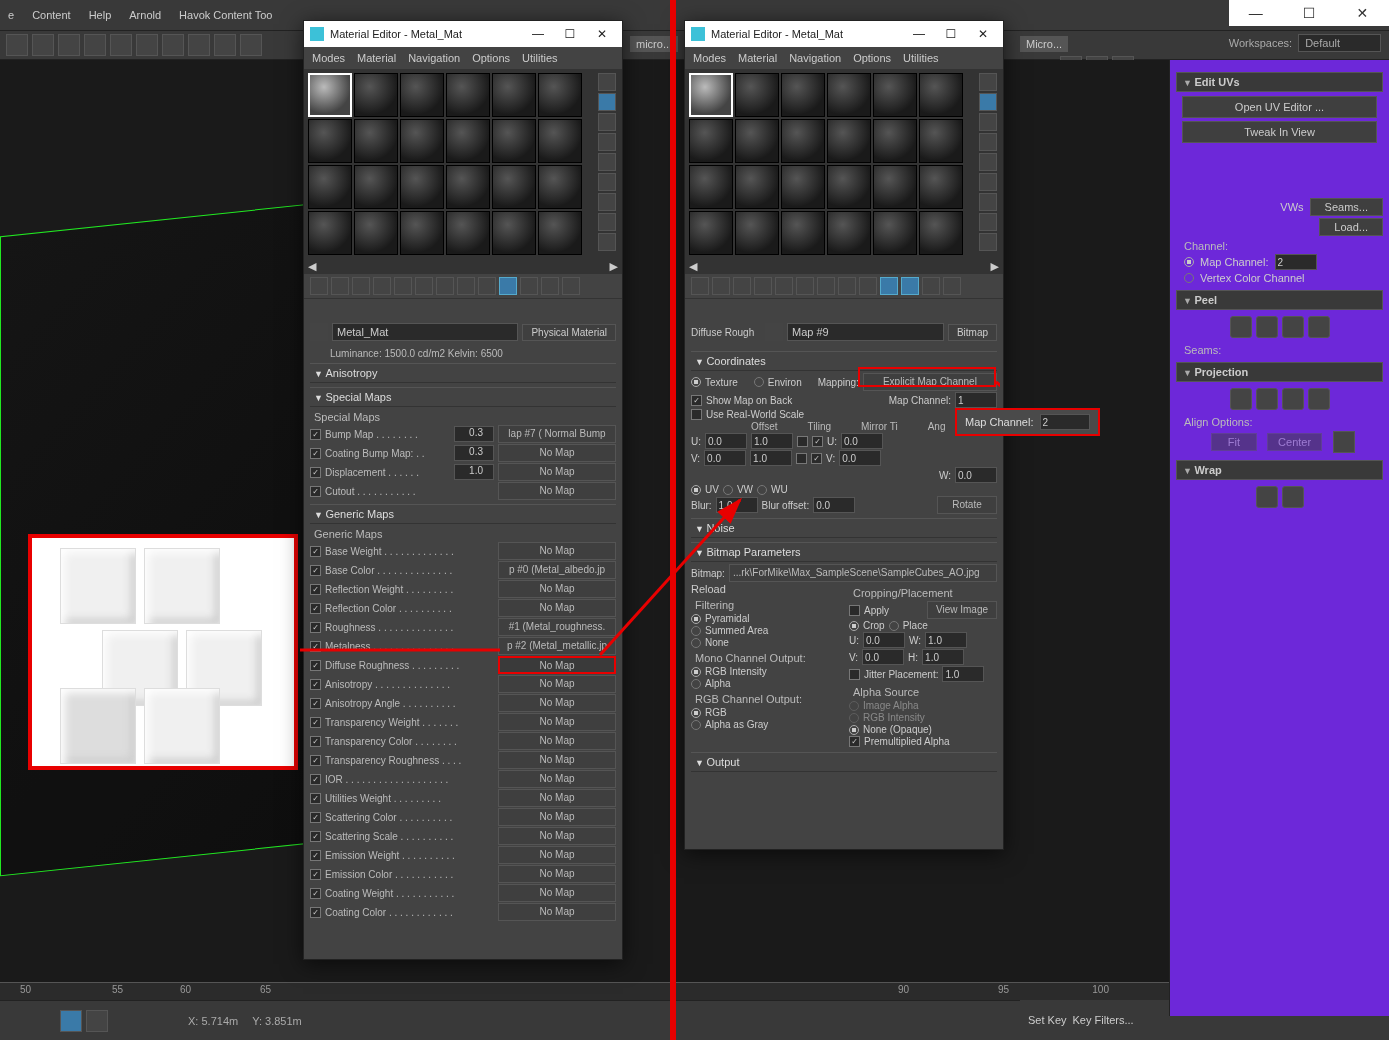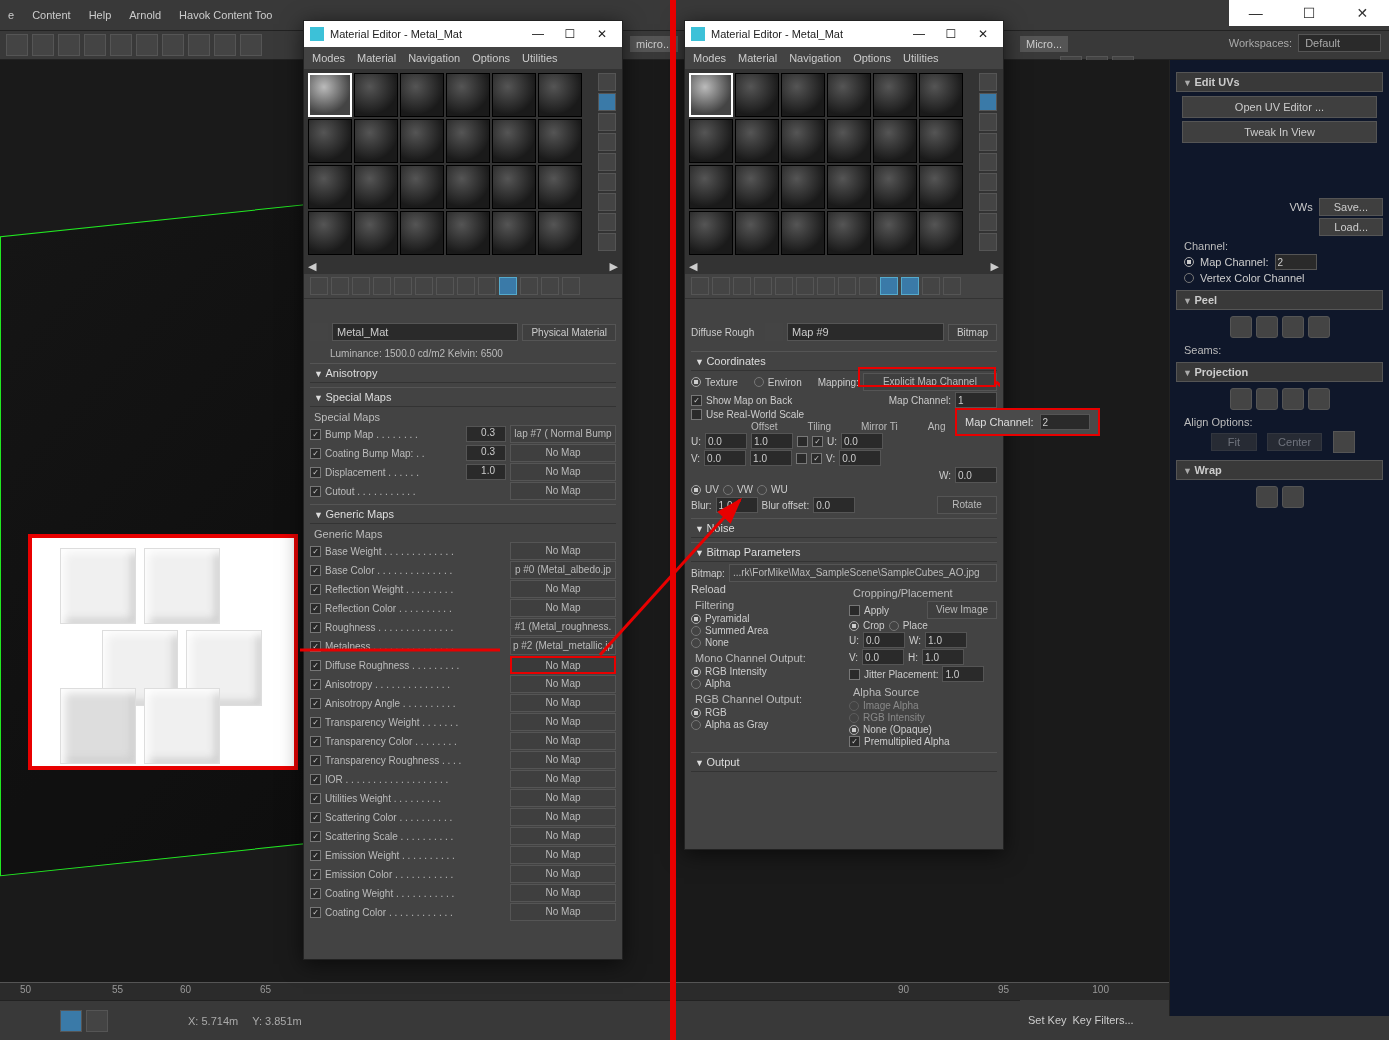--- a/index.html
+++ b/index.html
@@ -13,21 +13,21 @@
 .winctrls { position: absolute; top: 0; right: 0; width: 160px; height: 26px; background: #fff; display: flex; }
 .winctrls div { flex:1; display:flex; align-items:center; justify-content:center; color:#333; font-size:14px; }
 
 
 .toolbar2 { position: absolute; top: 30px; left: 0; right: 0; height: 30px; background: #393939; border-top:1px solid #222; border-bottom:1px solid #222; display:flex; align-items:center; padding:0 6px; gap:4px;}
 .tbtn { width:22px; height:22px; background:#444; border:1px solid #555; }
 .workspace { position:absolute; right:8px; top:34px; display:flex; align-items:center; gap:6px; color:#aaa;}
 .workspace .sel { background:#2a2a2a; border:1px solid #555; padding:2px 40px 2px 6px; }
 
 
-.rightpanel { position:absolute; top:60px; right:0; width:220px; bottom:24px; background:#0f172a; border-left:1px solid #222; padding:6px; overflow:hidden;}
+.rightpanel { position:absolute; top:60px; right:0; width:220px; bottom:24px; background:#6d28d9; border-left:1px solid #222; padding:6px; overflow:hidden;}
 .rollhdr { background:#393939; border:1px solid #555; padding:3px 6px; margin:6px 0 4px 0; font-weight:bold; cursor:default;}
 .rollhdr::before { content:"▶ "; font-size:9px; color:#aaa;}
 .rollhdr.open::before { content:"▼ "; }
 .btnwide { display:block; background:#3f3f3f; border:1px solid #555; padding:4px; text-align:center; margin:3px 6px; }
 .lbl { color:#bbb; margin:4px 0 2px 8px; display:block;}
 .row { display:flex; align-items:center; gap:6px; margin:2px 0 2px 8px;}
 .radio { width:10px; height:10px; border-radius:50%; border:1px solid #777; display:inline-block;}
 .radio.on { background: radial-gradient(circle,#ccc 40%,transparent 45%); border-color:#aaa;}
 .spin { background:#2a2a2a; border:1px solid #555; color:#ccc; width:42px; height:16px; font-size:10px; padding:0 2px;}
 .chip { width:22px; height:22px; background:#444; border:1px solid #555; display:inline-block; margin:1px;}
@@ -69,21 +69,21 @@
 .namerow .pick { width:18px; height:18px; background:#444;}
 .namerow .nm { flex:1; background:#2a2a2a; border:1px solid #555; color:#ccc; height:18px; font-size:11px; padding:0 4px;}
 .namerow .typ { background:#3f3f3f; border:1px solid #555; padding:2px 8px; font-size:10px;}
 .params { padding:2px 6px 8px; max-height:620px; overflow:hidden;}
 .phdr { background:#434343; border-top:1px solid #555; border-bottom:1px solid #333; padding:3px 4px; margin:4px 0 2px; color:#ddd;}
 .phdr::before { content:"▼ "; font-size:9px;}
 .prow { display:flex; align-items:center; gap:4px; margin:1px 0; font-size:10px;}
 .prow .chk { width:11px; height:11px; border:1px solid #777; background:#2a2a2a; display:flex; align-items:center; justify-content:center; font-size:8px;}
 .prow .chk.on::after { content:"✓"; color:#ccc;}
 .prow .plabel { flex:1; color:#bbb; white-space:nowrap; overflow:hidden;}
-.prow .slot { width:106px; height:18px; background:#3f3f3f; border:1px solid #555; text-align:center; font-size:10px; line-height:16px; color:#bbb; overflow:hidden;}
+.prow .slot { width:118px; height:18px; background:#3f3f3f; border:1px solid #555; text-align:center; font-size:10px; line-height:16px; color:#bbb; overflow:hidden;}
 .prow .slot.hl { border:2px solid #e80000; background:#3a3a3a;}
 .prow .num { width:40px; height:16px; background:#2a2a2a; border:1px solid #555; color:#ccc; font-size:10px; text-align:right; padding-right:10px; position:relative;}
 .minihdr { color:#bbb; margin:4px 0 2px 4px;}
 .tight { font-size:10px; color:#bbb;}
 
 
 .reddiv { position:absolute; top:0; bottom:0; left:670px; width:6px; background:#e80000; z-index:70;}
 .redarrow { position:absolute; z-index:80; pointer-events:none;}
 .callout { position:absolute; background:#4a4a4a; border:2px solid #e80000; padding:4px 8px; color:#ddd; z-index:85; display:flex; align-items:center; gap:6px;}
 .redbox { position:absolute; border:2px solid #e80000; z-index:82; pointer-events:none;}
@@ -176,21 +176,21 @@
 </div>
 
 <div class="rightpanel">
   <div class="rollhdr open">Edit UVs</div>
   <span class="btnwide">Open UV Editor ...</span>
   <span class="btnwide">Tweak In View</span>
 
   <div style="height:50px"></div>
   <div class="row" style="justify-content:flex-end; gap:6px;">
     <span>VWs</span>
-    <span class="btnwide" style="margin:0; padding:2px 14px;">Save...</span>
+    <span class="btnwide" style="margin:0; padding:2px 14px;">Seams...</span>
   </div>
   <div class="row" style="justify-content:flex-end;">
     <span class="btnwide" style="margin:0; padding:2px 14px;">Load...</span>
   </div>
 
   <span class="lbl">Channel:</span>
   <div class="row">
     <span class="radio on"></span>
     <span>Map Channel:</span>
     <input class="spin" value="2" style="">

